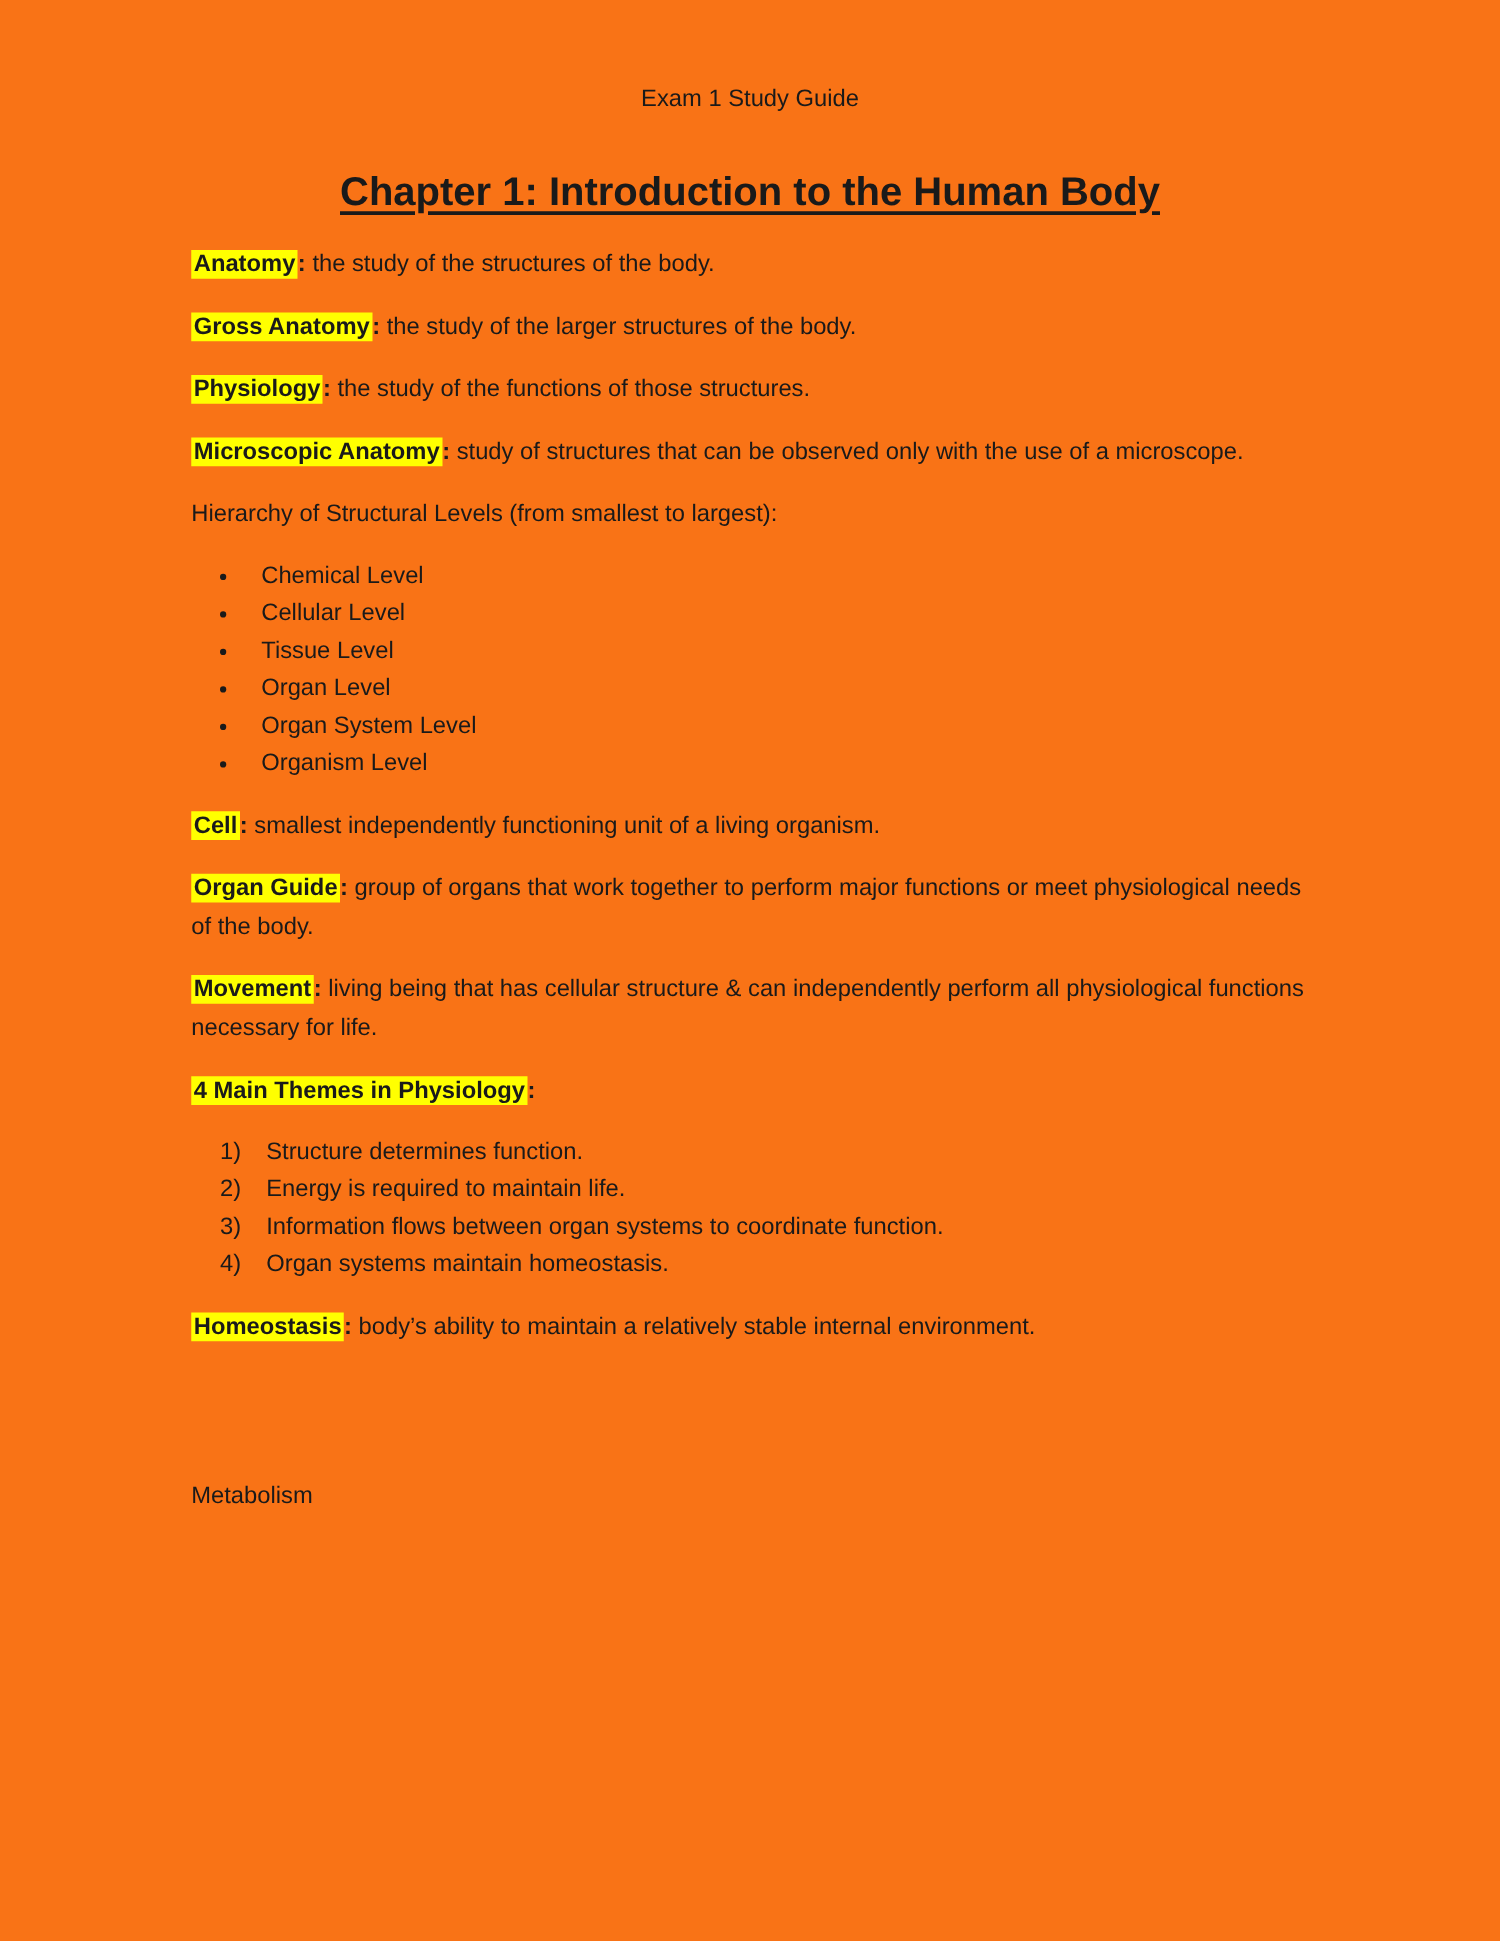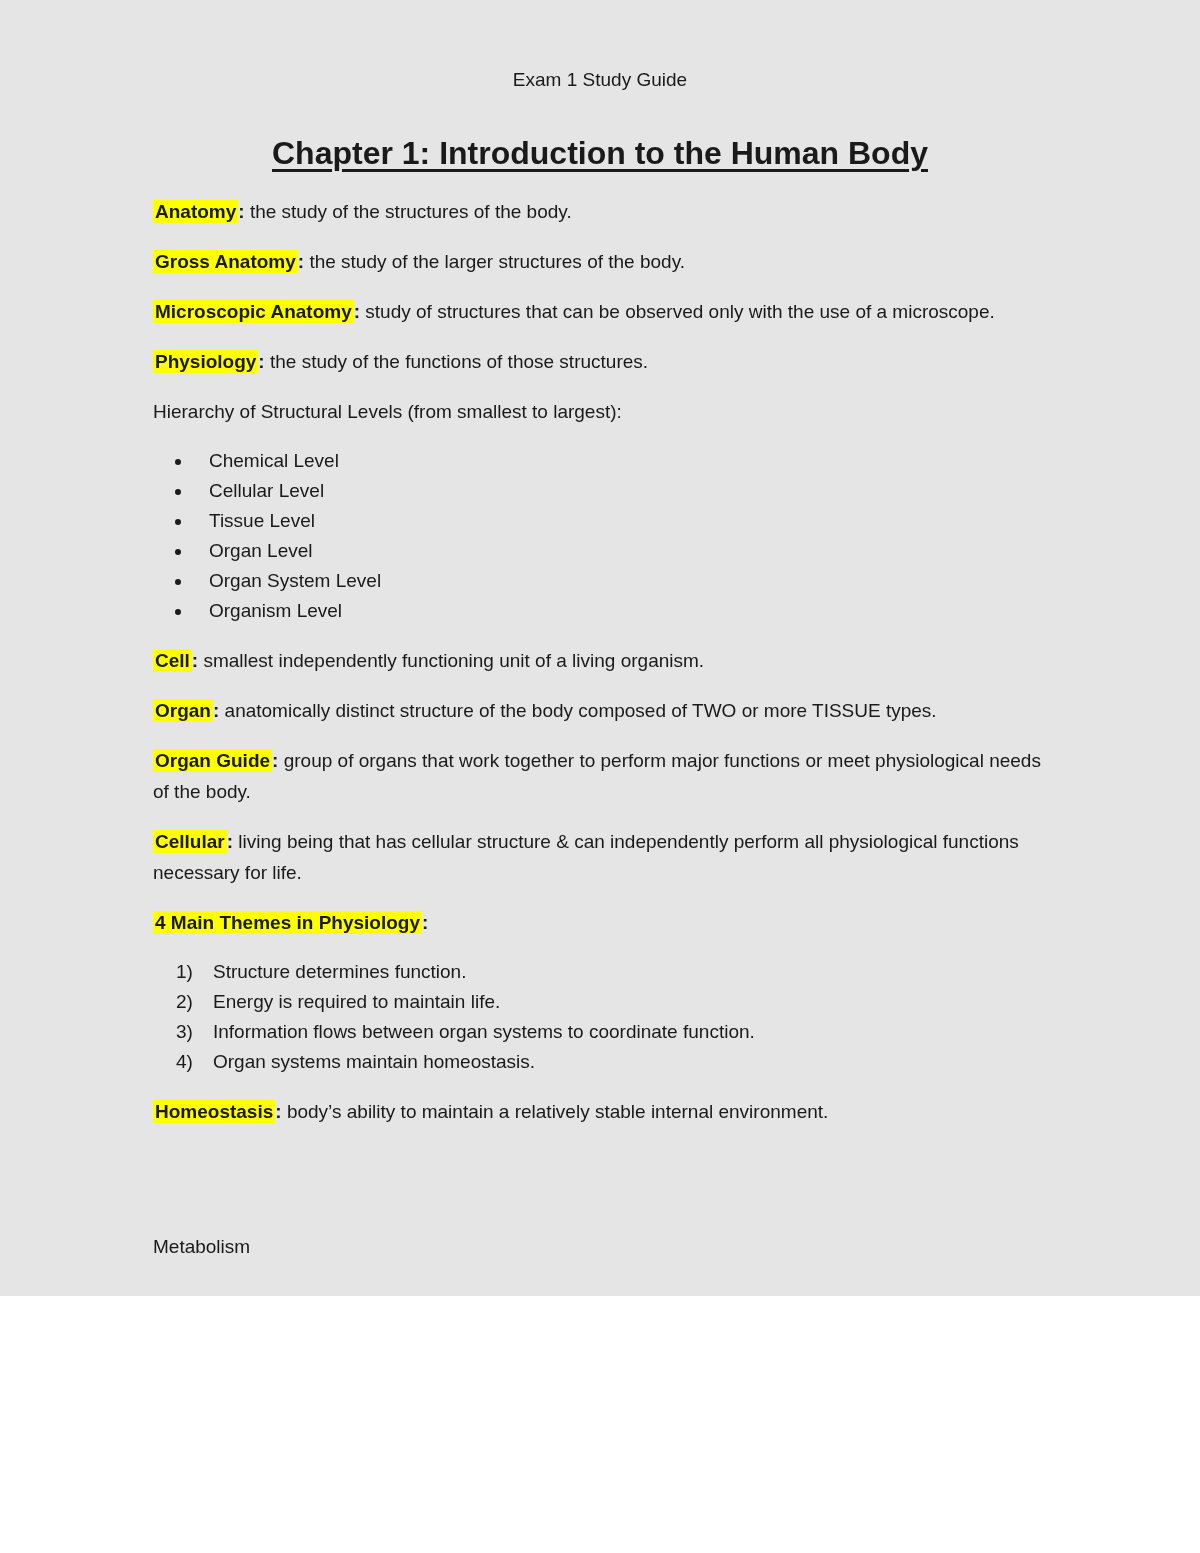--- a/index.html
+++ b/index.html
@@ -3,22 +3,22 @@
 <meta charset="utf-8">
 <style>
   html, body {
     margin: 0;
     padding: 0;
     background: #ffffff;
   }
   .page {
     position: relative;
     width: 1200px;
-    height: 1296px;
-    background: #e5e5e5;
+    height: 1553px;
+    background: #f97316;
     font-family: "Liberation Sans", "DejaVu Sans", sans-serif;
     color: #1a1a1a;
     box-sizing: border-box;
     padding-top: 68px;
     overflow: hidden;
   }
   .doc-header {
     text-align: center;
     font-size: 19px;
     line-height: 24px;
@@ -85,44 +85,43 @@
   <div class="doc-header">Exam 1 Study Guide</div>
 
   <h1 class="doc-title">Chapter 1: Introduction to the Human Body</h1>
 
   <div class="content">
 
     <p class="para"><span class="hl">Anatomy</span><span class="colon">:</span><span> the study of the structures of the body.</span></p>
 
     <p class="para"><span class="hl">Gross Anatomy</span><span class="colon">:</span><span> the study of the larger structures of the body.</span></p>
 
+    <p class="para"><span class="hl">Physiology</span><span class="colon">:</span><span> the study of the functions of those structures.</span></p>
+
     <p class="para"><span class="hl">Microscopic Anatomy</span><span class="colon">:</span><span> study of structures that can be observed only with the use of a microscope.</span></p>
-
-    <p class="para"><span class="hl">Physiology</span><span class="colon">:</span><span> the study of the functions of those structures.</span></p>
 
 
     <p class="para">Hierarchy of Structural Levels (from smallest to largest):</p>
 
     <ul class="h-list">
       <li>Chemical Level</li>
       <li>Cellular Level</li>
       <li>Tissue Level</li>
       <li>Organ Level</li>
       <li>Organ System Level</li>
       <li>Organism Level</li>
     </ul>
 
     <p class="para"><span class="hl">Cell</span><span class="colon">:</span><span> smallest independently functioning unit of a living organism.</span></p>
 
 
-    <p class="para"><span class="hl">Organ</span><span class="colon">:</span><span> anatomically distinct structure of the body composed of TWO or more TISSUE types.</span></p>
 
     <p class="para"><span class="hl">Organ Guide</span><span class="colon">:</span><span> group of organs that work together to perform major functions or meet physiological needs of the body.</span></p>
 
-    <p class="para"><span class="hl">Cellular</span><span class="colon">:</span><span> living being that has cellular structure &amp; can independently perform all physiological functions necessary for life.</span></p>
+    <p class="para"><span class="hl">Movement</span><span class="colon">:</span><span> living being that has cellular structure &amp; can independently perform all physiological functions necessary for life.</span></p>
 
     <p class="para"><span class="hl">4 Main Themes in Physiology</span><span class="colon">:</span></p>
 
     <div class="num-list">
       <div class="num-item">
           <span class="num">1)</span>
           <span>Structure determines function.</span>
         </div>
       <div class="num-item">
           <span class="num">2)</span>

